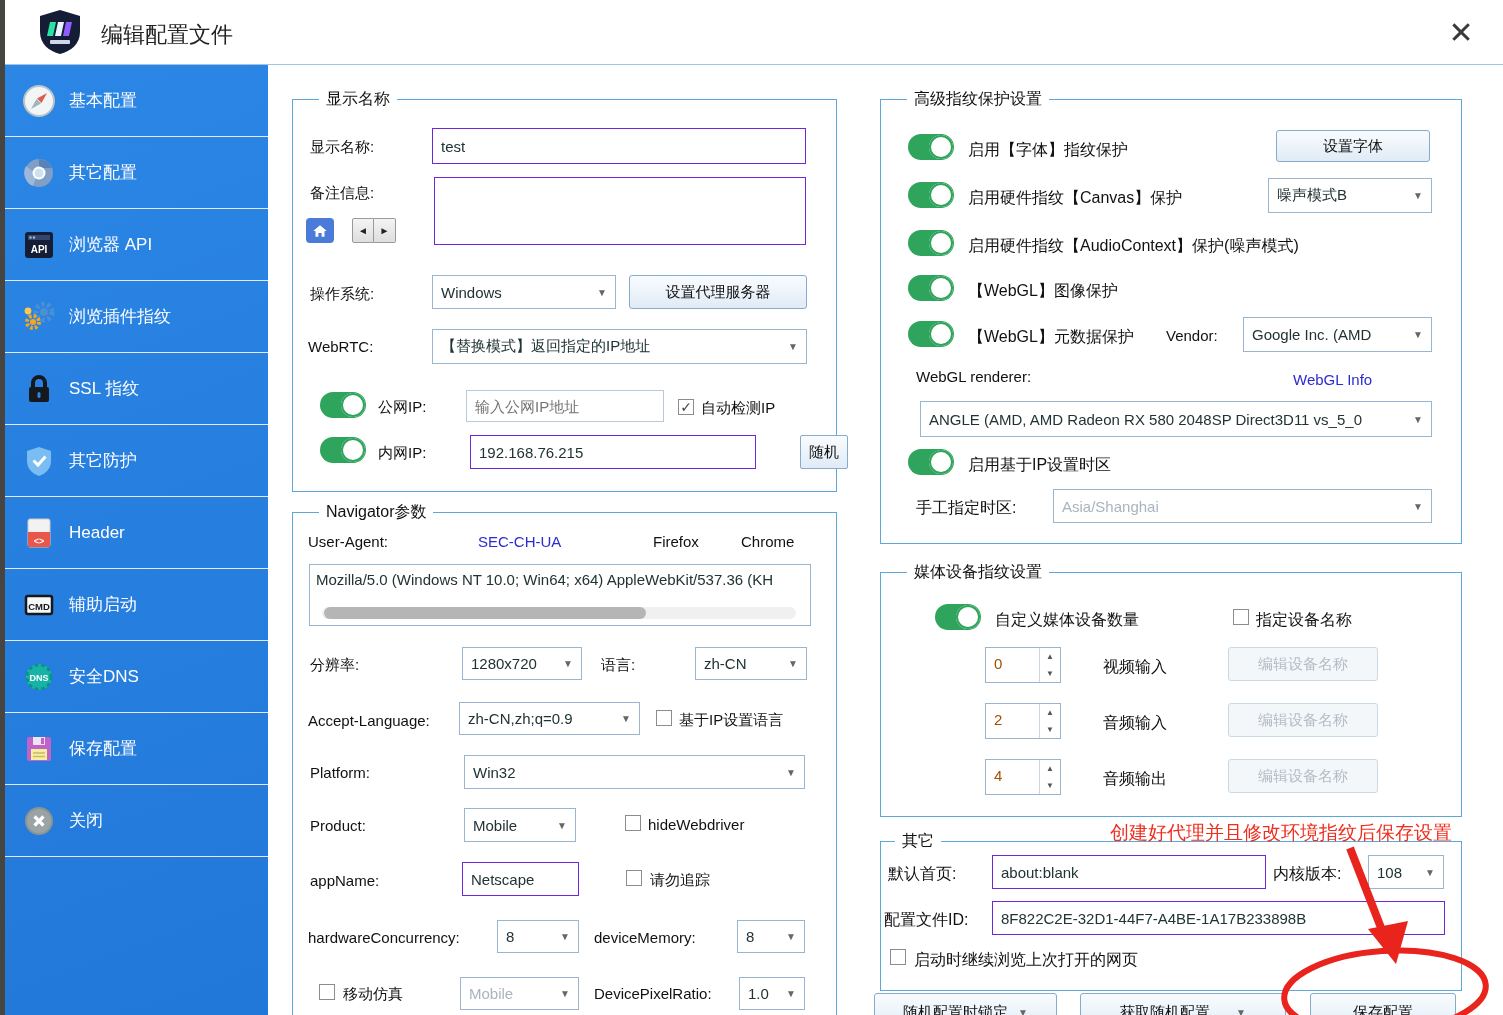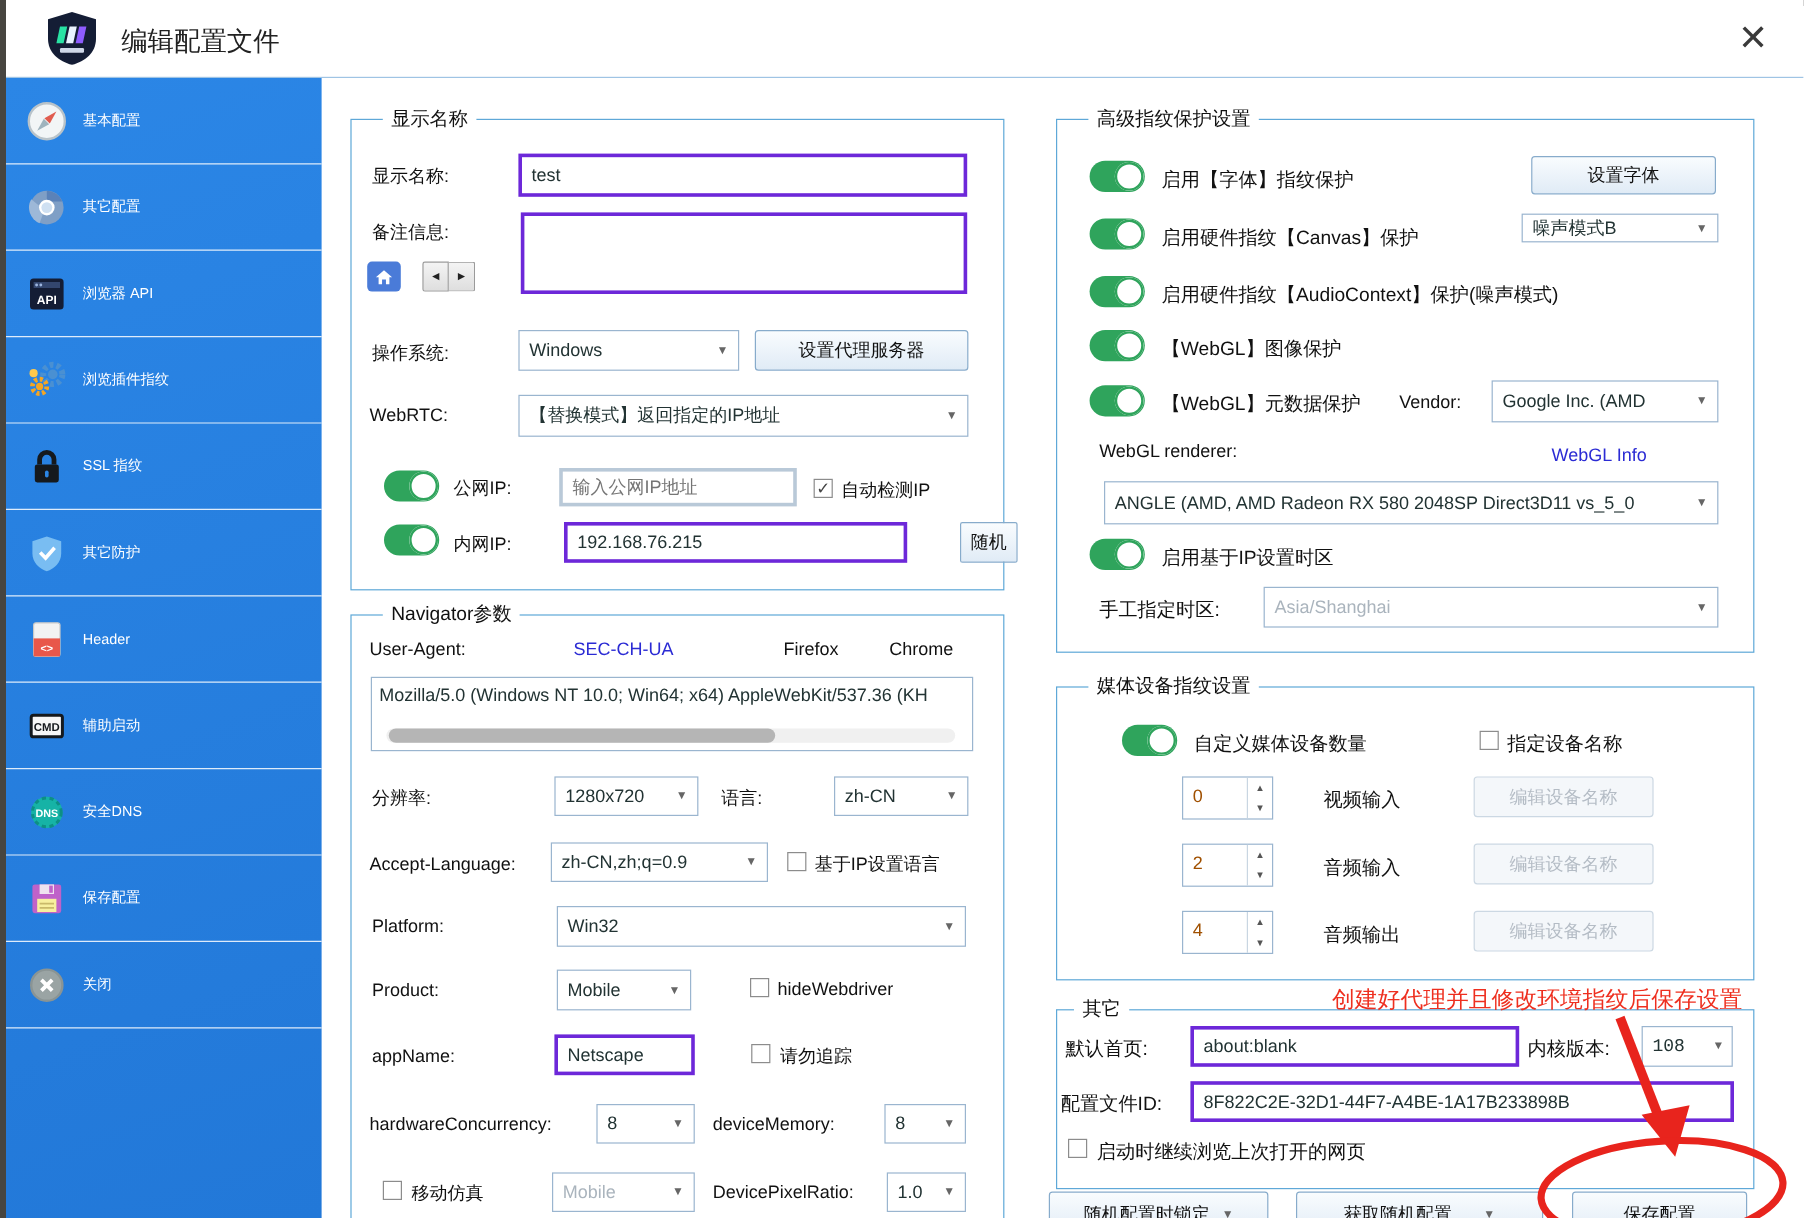--- a/index.html
+++ b/index.html
@@ -11,26 +11,26 @@
   .apptitle{left:96px;top:20px;font-size:22px;color:#222;}
   .closex{right:22px;top:12px;width:40px;height:40px;font-size:30px;color:#3a3a3a;
           display:flex;align-items:center;justify-content:center;cursor:pointer;}
   .edgeleft{left:0;top:0;width:5px;height:1015px;background:#474540;}
   .edgetopright{left:1258px;top:0;width:245px;height:5px;background:#4a4a4a;}
   
   .sidebar{left:5px;top:65px;width:263px;height:950px;background:linear-gradient(160deg,#2b86e6,#2278d8);}
   .sideitem{position:relative;height:71px;border-bottom:1px solid rgba(255,255,255,.85);
             display:flex;align-items:center;cursor:pointer;}
   .sideitem .sicon{width:36px;height:36px;margin-left:16px;flex:0 0 36px;}
-  .sideitem .slabel{color:#fff;font-size:12px;margin-left:12px;white-space:nowrap;}
+  .sideitem .slabel{color:#fff;font-size:17px;margin-left:12px;white-space:nowrap;}
   
   .grp{border:1px solid #5ea8d8;background:#fff;}
   .legend{position:absolute;top:-11px;left:26px;background:#fff;padding:0 7px;font-size:16px;color:#111;white-space:nowrap;}
   .lbl{position:absolute;font-size:15px;color:#111;white-space:nowrap;}
-  .inp{position:absolute;border:3px solid #6d28d9;background:#fff;font-size:15px;color:#233;
+  .inp{position:absolute;border:1px solid #6d28d9;background:#fff;font-size:15px;color:#233;
        padding:0 8px;box-sizing:border-box;font-family:inherit;outline:none;}
   .dd{position:absolute;border:1px solid #9ab5cf;background:#fff;font-size:15px;color:#233;
       display:flex;align-items:center;box-sizing:border-box;padding:0 8px;cursor:pointer;}
   .dd .arr{margin-left:auto;color:#666;font-size:10px;}
   .dd.dis{color:#aab4bd;}
   .btn{position:absolute;background:linear-gradient(#f9fcfe,#e0ebf6);border:1px solid #87abcb;border-radius:3px;
        font-size:15px;color:#111;display:flex;align-items:center;justify-content:center;cursor:pointer;box-sizing:border-box;}
   .btn.dis{background:#f4f7fa;color:#b4bcc5;border-color:#ccd8e3;cursor:default;}
   .toggle{position:absolute;width:46px;height:26px;border-radius:13px;background:#2fa45c;cursor:pointer;}
   .toggle::after{content:"";position:absolute;right:1px;top:1px;width:24px;height:24px;border-radius:50%;
@@ -315,21 +315,21 @@
 
 <div class="abs grp" style="left:880px;top:99px;width:580px;height:443px;">
   <div class="legend">高级指纹保护设置</div>
 </div>
 <div class="toggle" style="left:908px;top:134px;"></div>
 <div class="lbl" style="left:968px;top:140px;font-size:16px;">启用【字体】指纹保护</div>
 <div class="btn" style="left:1276px;top:130px;width:154px;height:32px;">设置字体</div>
 
 <div class="toggle" style="left:908px;top:182px;"></div>
 <div class="lbl" style="left:968px;top:188px;font-size:16px;">启用硬件指纹【Canvas】保护</div>
-<div class="dd" style="left:1268px;top:178px;width:164px;height:24px;">
+<div class="dd" style="left:1268px;top:178px;width:164px;height:35px;">
   <span>噪声模式B</span>
     <span class="arr">▼</span>
 </div>
 
 <div class="toggle" style="left:908px;top:230px;"></div>
 <div class="lbl" style="left:968px;top:236px;font-size:16px;">启用硬件指纹【AudioContext】保护(噪声模式)</div>
 
 <div class="toggle" style="left:908px;top:275px;"></div>
 <div class="lbl" style="left:968px;top:281px;font-size:16px;">【WebGL】图像保护</div>
 
@@ -393,21 +393,21 @@
 </div>
 <div class="lbl" style="left:1103px;top:769px;font-size:16px;">音频输出</div>
 <div class="btn dis" style="left:1228px;top:759px;width:150px;height:34px;">编辑设备名称</div>
 
 <div class="abs grp" style="left:880px;top:841px;width:580px;height:148px;">
   <div class="legend" style="left:14px;">其它</div>
 </div>
 <div class="lbl" style="left:888px;top:864px;font-size:16px;">默认首页:</div>
 <input class="inp" style="left: 992px; top: 855px; width: 274px; height: 34px;" value="about:blank">
 <div class="lbl" style="left:1273px;top:864px;font-size:16px;">内核版本:</div>
-<div class="dd" style="left:1368px;top:855px;width:76px;height:34px;font-family:Liberation Mono, monospace;">
+<div class="dd" style="left:1368px;top:855px;width:76px;height:34px;">
   <span>108</span>
     <span class="arr">▼</span>
 </div>
 <div class="lbl" style="left:884px;top:910px;font-size:16px;">配置文件ID:</div>
 <input class="inp" style="left: 992px; top: 901px; width: 453px; height: 34px;" value="8F822C2E-32D1-44F7-A4BE-1A17B233898B">
 <div class="cb" style="left:890px;top:949px;"></div>
 <div class="lbl" style="left:914px;top:950px;font-size:16px;">启动时继续浏览上次打开的网页</div>
 
 <div class="btn" style="left:874px;top:993px;width:183px;height:38px;">
   <span>随机配置时锁定</span>

